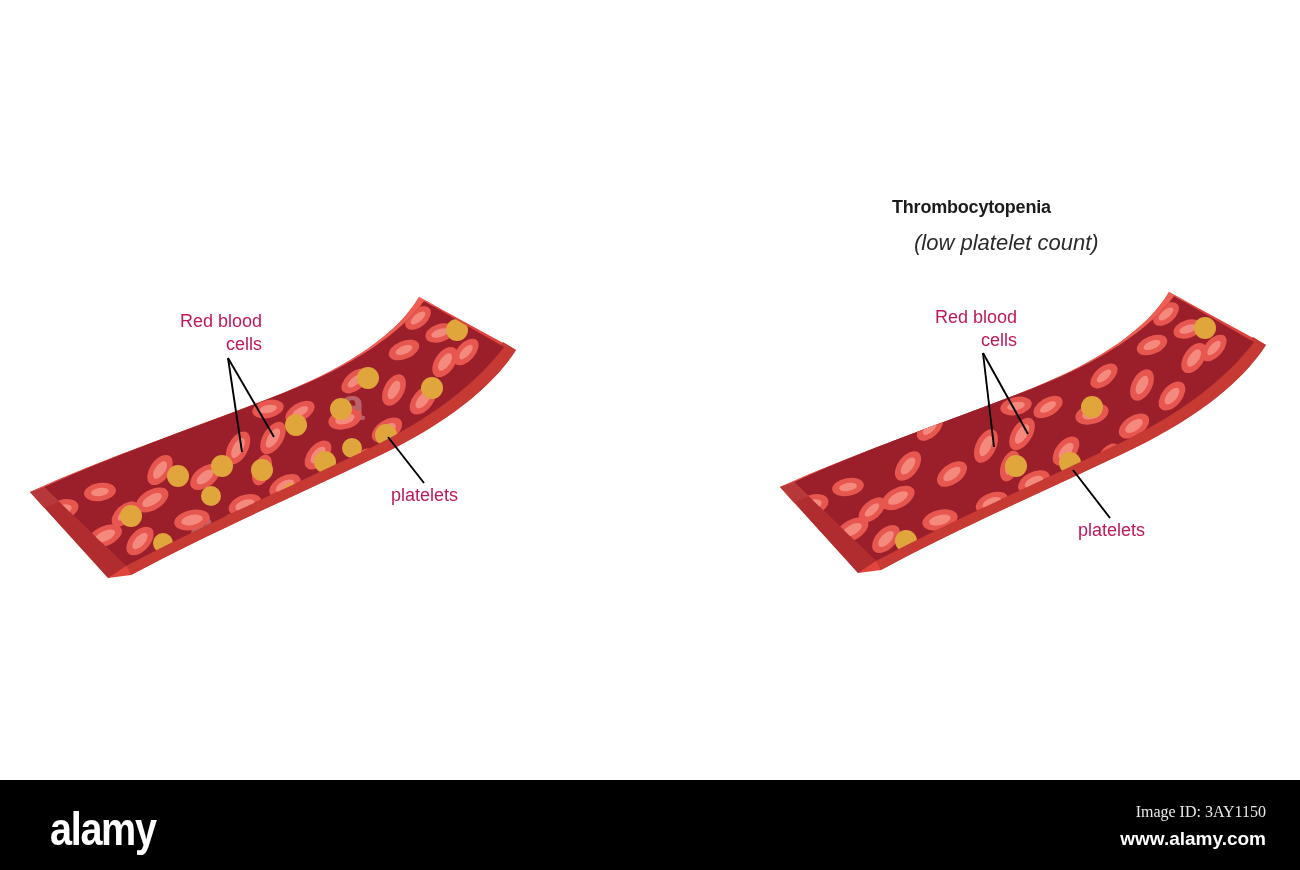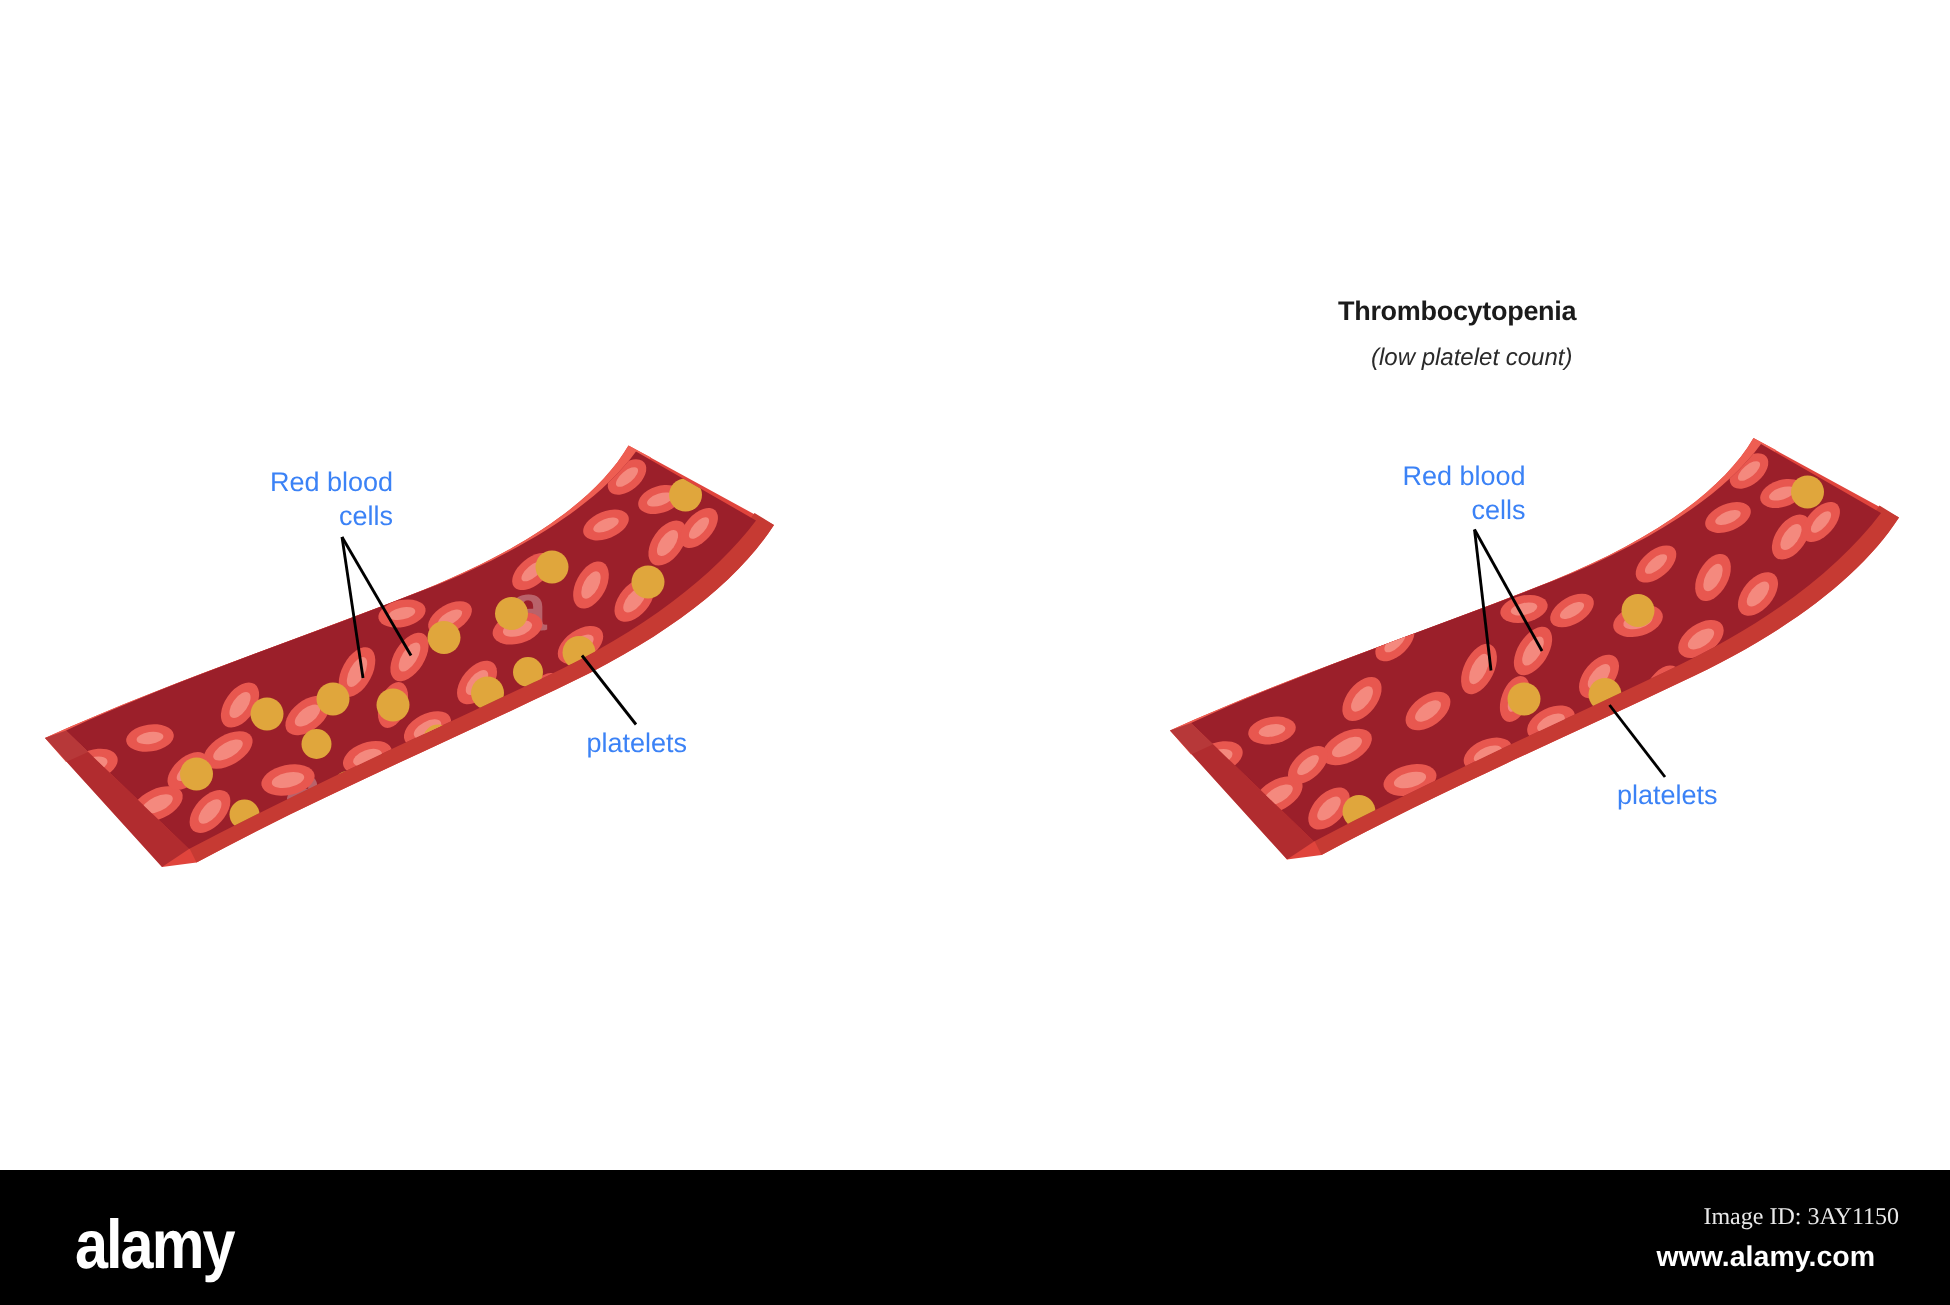--- a/index.html
+++ b/index.html
@@ -32,31 +32,31 @@
   }
   #title-right {
     left: 892px;
     top: 197px;
     font-size: 18px;
   }
   #subtitle-right {
     position: absolute;
     left: 914px;
     top: 230px;
-    font-size: 16px;
+    font-size: 22px;
     font-style: italic;
     color: #2a2a2a;
     white-space: nowrap;
   }
 
   
   .callout {
     position: absolute;
     font-size: 18px;
-    color: #3b82f6;
+    color: #be185d;
     line-height: 1.25;
     white-space: nowrap;
   }
   .callout .ln2 { display: block; text-align: right; }
   #rbc-label-left   { left: 180px; top: 310px; }
   #rbc-label-right  { left: 935px; top: 306px; }
   #plt-label-left   { left: 391px; top: 484px; }
   #plt-label-right  { left: 1078px; top: 519px; }
 
   
@@ -93,21 +93,21 @@
     right: 34px;
     top: 803px;
     font-size: 16px;
     color: #e9e9e9;
     text-align: right;
     white-space: nowrap;
     font-family: Liberation Serif, serif;
   }
   #alamy-url {
     position: absolute;
-    right: 50px;
+    right: 34px;
     top: 828px;
     font-size: 19px;
     font-weight: bold;
     color: #ffffff;
     text-align: right;
     white-space: nowrap;
   }
 </style>
 </head>
 <body>

